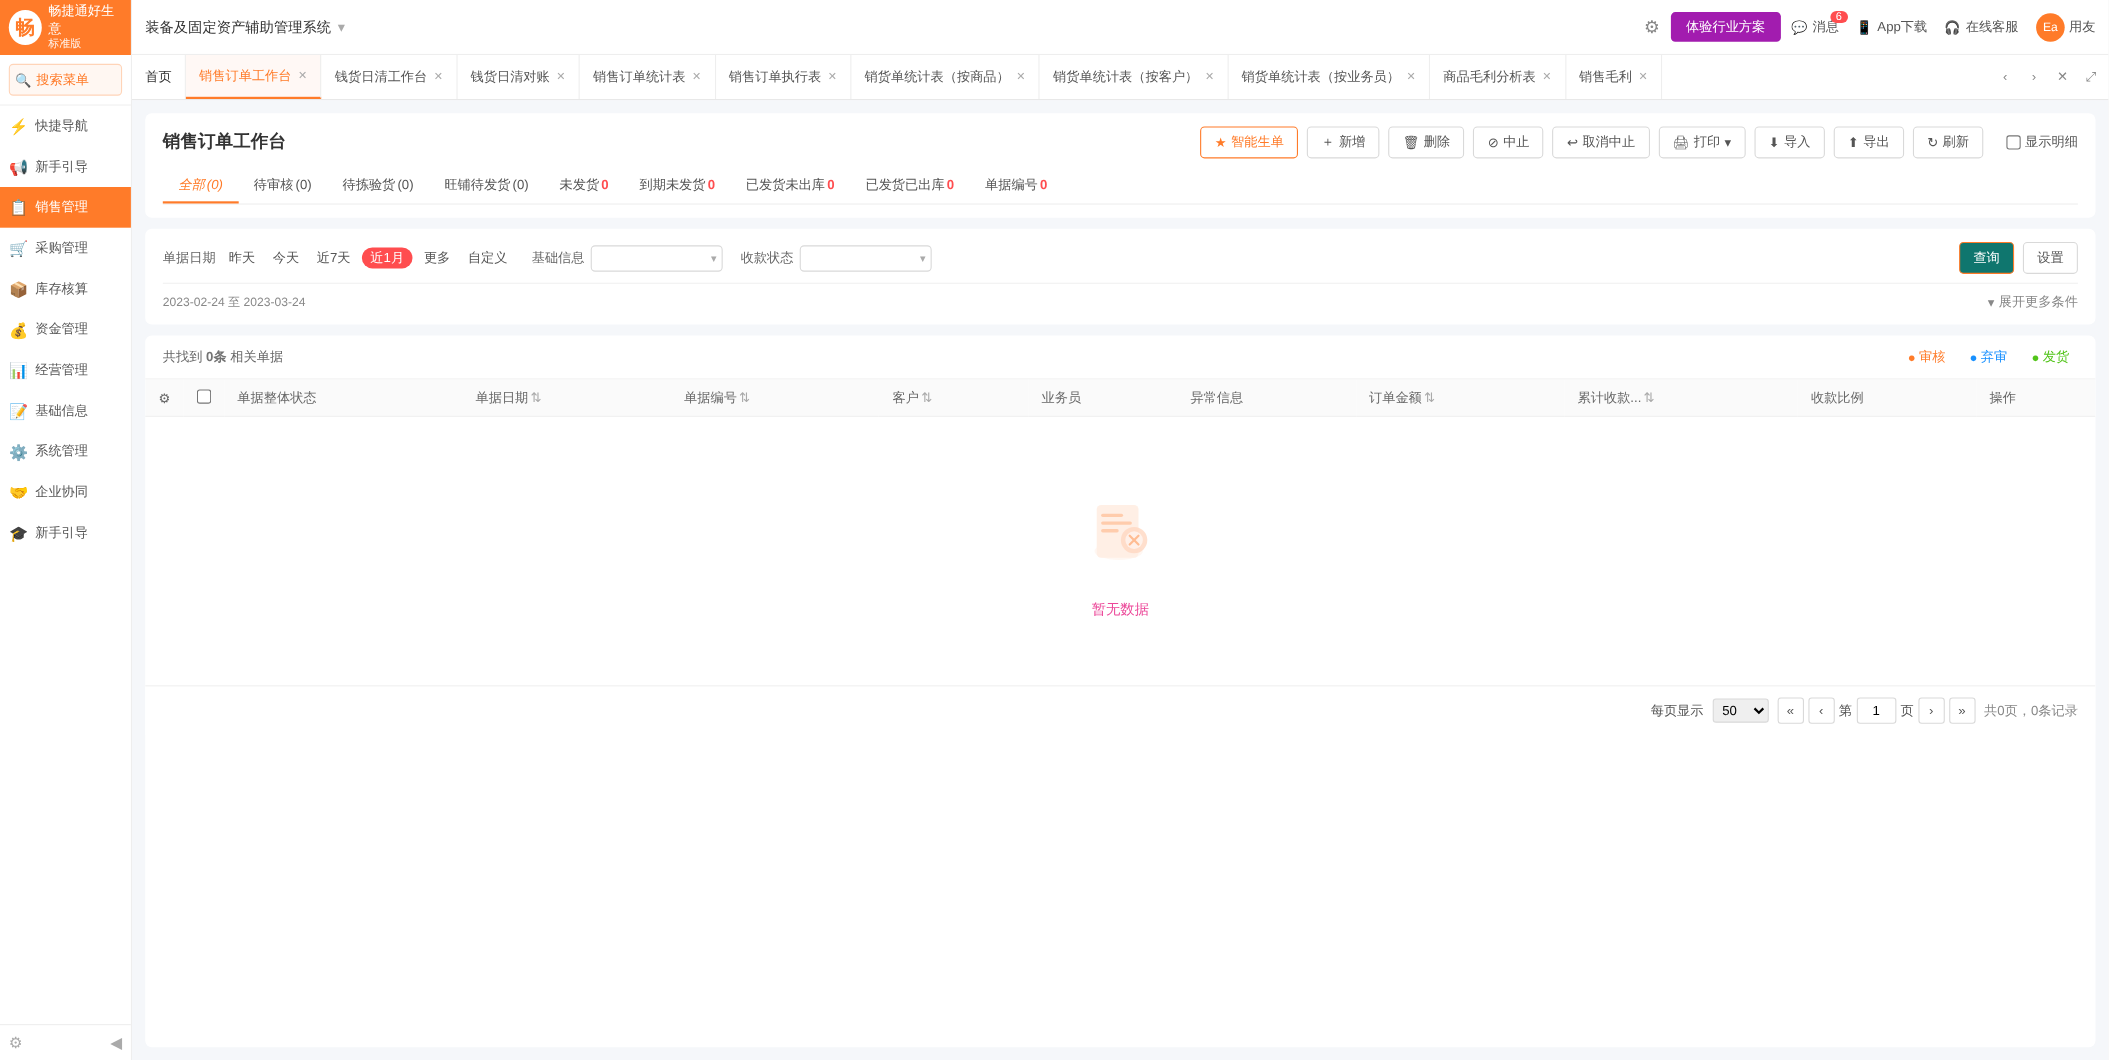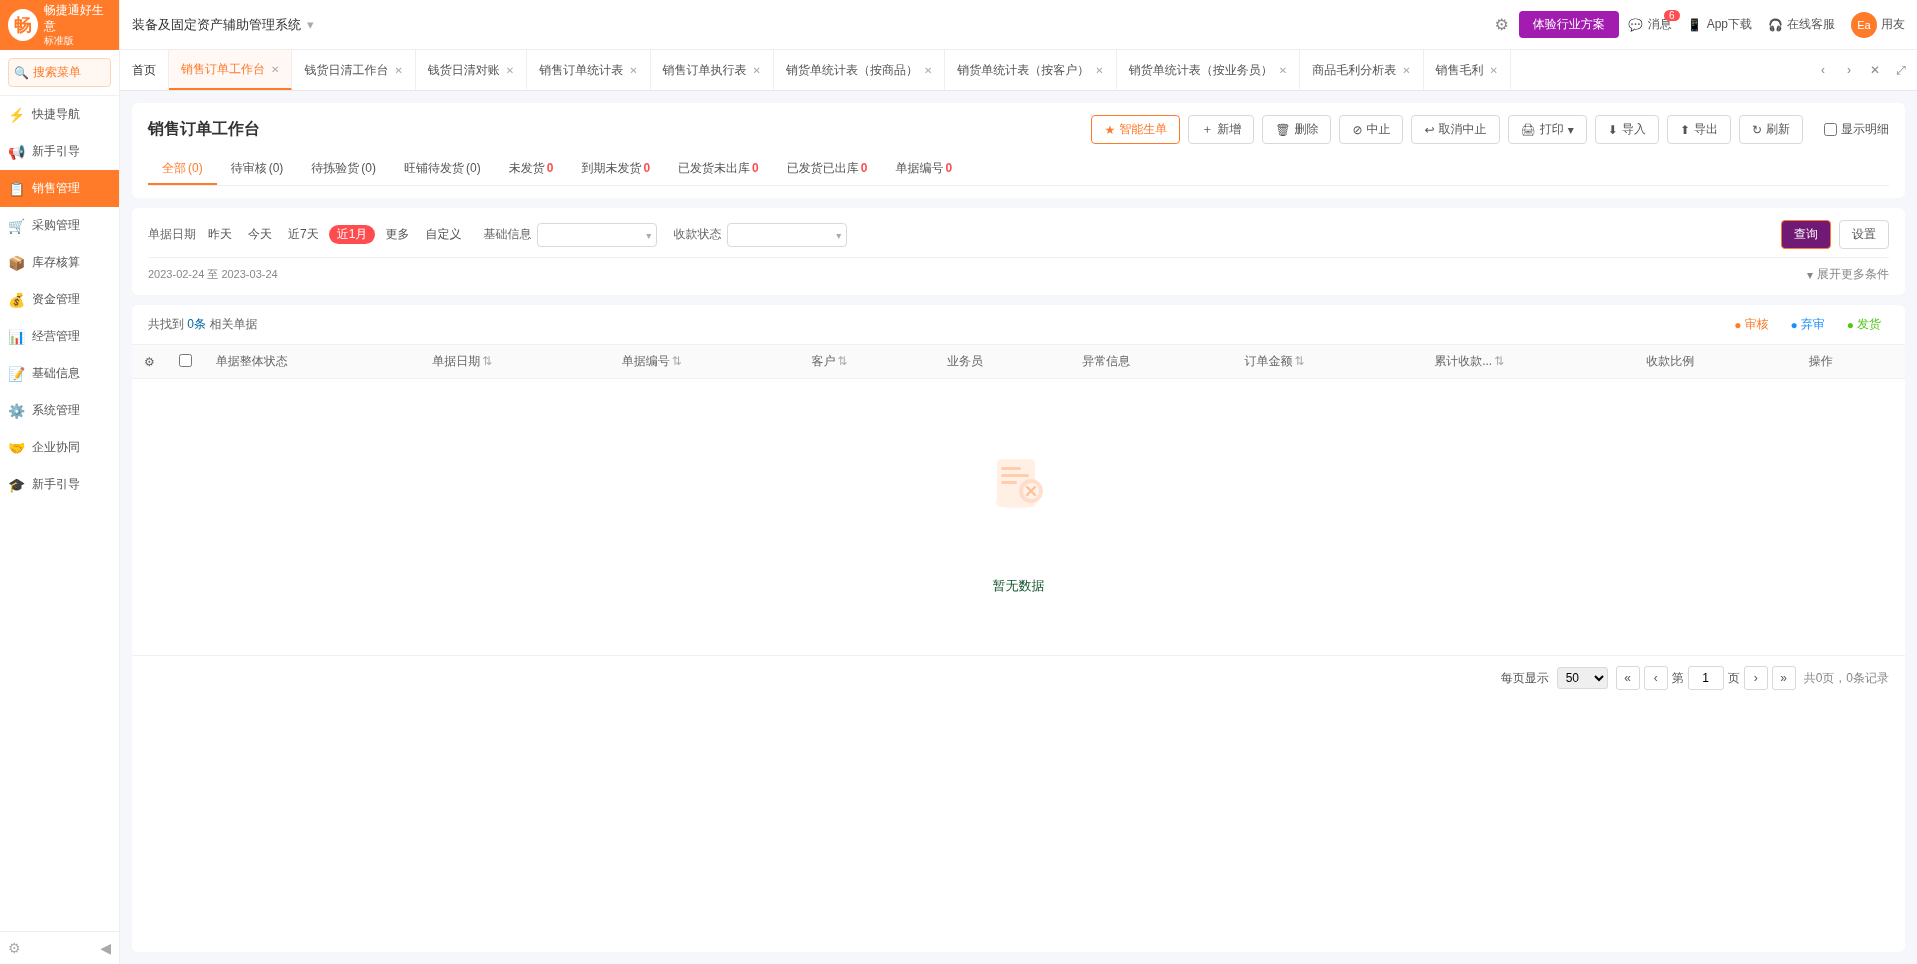--- a/index.html
+++ b/index.html
@@ -46,27 +46,27 @@
 
     
     .content { flex: 1; overflow: auto; background: #f5f7fa; padding: 12px; display: flex; flex-direction: column; gap: 10px; }
 
     
     .page-header { background: #fff; border-radius: 6px; padding: 12px 16px; }
     .page-header-top { display: flex; align-items: center; justify-content: space-between; margin-bottom: 10px; }
     .page-title { font-size: 16px; font-weight: bold; color: #333; }
     .page-actions { display: flex; align-items: center; gap: 8px; flex-wrap: wrap; }
     .btn { padding: 5px 12px; border-radius: 4px; border: 1px solid #d9d9d9; cursor: pointer; font-size: 12px; display: flex; align-items: center; gap: 4px; background: #fff; color: #555; }
-    .btn-primary { background: #701a75; color: #fff; border-color: #ff7b29; }
+    .btn-primary { background: #0f766e; color: #fff; border-color: #ff7b29; }
     .btn-smart { background: #fff; color: #ff7b29; border-color: #ff7b29; }
 
     
     .subtabs { display: flex; gap: 0; border-bottom: 1px solid #eee; margin-top: 8px; }
     .subtab { padding: 6px 14px; cursor: pointer; color: #555; font-size: 12px; border-bottom: 2px solid transparent; }
-    .subtab.active { color: #ff7b29; border-bottom: 2px solid #ff7b29; }
+    .subtab.active { color: #ff7b29; border-bottom: 2px solid #ff7b29; font-style: italic; }
     .subtab-badge { display: inline-block; margin-left: 2px; }
     .subtab-badge.warn { color: #ff4d4f; font-weight: bold; }
 
     
     .filter-bar { background: #fff; border-radius: 6px; padding: 12px 16px; }
     .filter-row { display: flex; align-items: center; gap: 16px; flex-wrap: wrap; }
     .filter-item { display: flex; align-items: center; gap: 6px; }
     .filter-label { color: #666; font-size: 12px; white-space: nowrap; }
     .filter-date-options { display: flex; gap: 4px; align-items: center; }
     .date-opt { padding: 2px 6px; border-radius: 3px; cursor: pointer; color: #555; font-size: 12px; }
@@ -75,38 +75,38 @@
     .filter-select { border: 1px solid #d9d9d9; border-radius: 4px; padding: 4px 24px 4px 8px; font-size: 12px; color: #555; background: #fff; appearance: none; cursor: pointer; min-width: 120px; position: relative; }
     .filter-select-wrap { position: relative; }
     .filter-select-wrap::after { content: '▾'; position: absolute; right: 6px; top: 50%; transform: translateY(-50%); color: #aaa; pointer-events: none; font-size: 10px; }
     .filter-expand { display: flex; align-items: center; gap: 4px; color: #888; cursor: pointer; font-size: 12px; margin-left: auto; }
     .filter-divider { border-top: 1px solid #f0f0f0; margin: 8px 0; }
 
     
     .table-area { background: #fff; border-radius: 6px; flex: 1; overflow: auto; }
     .table-toolbar { padding: 8px 16px; display: flex; align-items: center; justify-content: space-between; border-bottom: 1px solid #f0f0f0; }
     .table-count { color: #666; font-size: 12px; }
-    .table-count .num { color: #0369a1; font-weight: normal; }
+    .table-count .num { color: #737373; font-weight: bold; }
     .table-actions { display: flex; gap: 6px; }
     .action-btn { display: flex; align-items: center; gap: 3px; padding: 3px 8px; border-radius: 3px; cursor: pointer; font-size: 12px; color: #555; }
     .action-btn.orange { color: #ff7b29; }
     .action-btn.blue { color: #1890ff; }
     .action-btn.green { color: #52c41a; }
 
     table { width: 100%; border-collapse: collapse; font-size: 12px; }
     thead { background: #fafafa; }
     th { padding: 8px 12px; text-align: left; color: #666; font-weight: normal; border-bottom: 1px solid #f0f0f0; white-space: nowrap; }
     th .sort { color: #aaa; margin-left: 2px; }
     .checkbox-cell { width: 30px; }
     .settings-cell { width: 30px; }
 
     
     .empty-state { display: flex; flex-direction: column; align-items: center; justify-content: center; padding: 60px 20px; color: #aaa; }
     .empty-icon { font-size: 60px; margin-bottom: 12px; opacity: 0.5; color: #ffb085; }
-    .empty-text { font-size: 13px; color: #14532d; margin-top: 32px; }
+    .empty-text { font-size: 13px; color: #ec4899; }
 
     
     .pagination { padding: 10px 16px; display: flex; align-items: center; justify-content: flex-end; gap: 8px; border-top: 1px solid #f0f0f0; background: #fff; font-size: 12px; color: #555; }
     .page-size-select { border: 1px solid #d9d9d9; border-radius: 3px; padding: 2px 4px; font-size: 12px; }
     .page-nav { display: flex; align-items: center; gap: 4px; }
     .page-nav-btn { width: 24px; height: 24px; display: flex; align-items: center; justify-content: center; border: 1px solid #d9d9d9; border-radius: 3px; cursor: pointer; color: #555; }
     .page-input { width: 36px; height: 24px; border: 1px solid #d9d9d9; border-radius: 3px; text-align: center; font-size: 12px; }
     .page-total { color: #888; }
 
     

